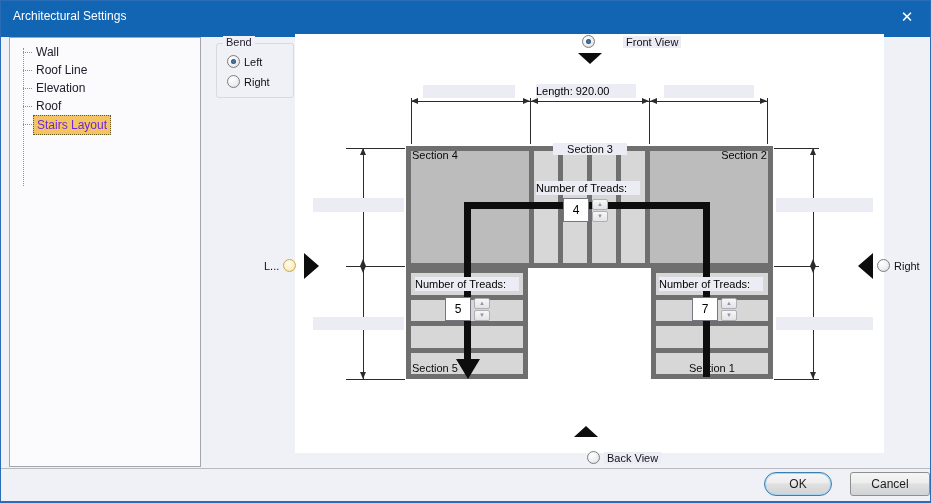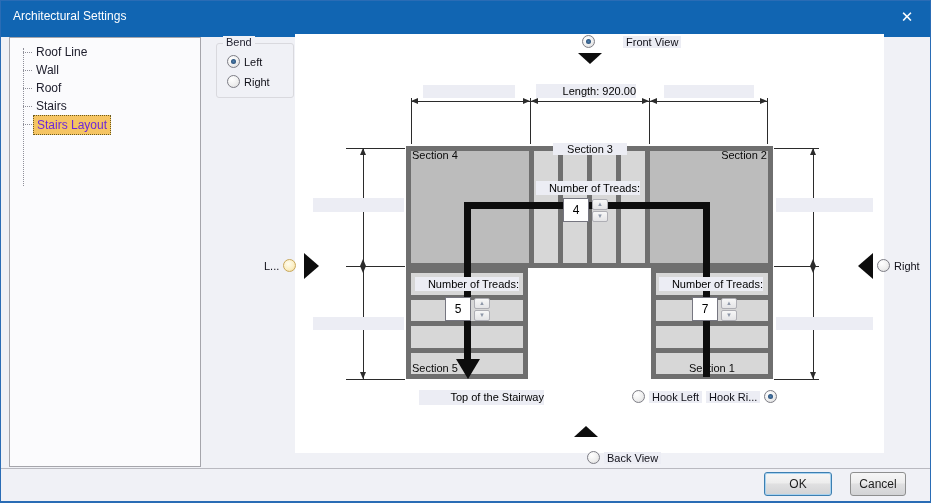--- a/index.html
+++ b/index.html
@@ -44,21 +44,21 @@
   
   .panel { position:absolute; left:294px; top:33px; width:589px; height:419px; background:#fff; }
   
   .dim { position:absolute; background:#2b2b2b; }
   .arr { position:absolute; width:0; height:0; }
   .arr.up    { border-left:3px solid transparent; border-right:3px solid transparent; border-bottom:7px solid #2b2b2b; }
   .arr.down  { border-left:3px solid transparent; border-right:3px solid transparent; border-top:7px solid #2b2b2b; }
   .arr.left  { border-top:3px solid transparent; border-bottom:3px solid transparent; border-right:7px solid #2b2b2b; }
   .arr.right { border-top:3px solid transparent; border-bottom:3px solid transparent; border-left:7px solid #2b2b2b; }
   .dimlabel { position:absolute; background:#ecedf4; font-size:11px; color:#000;
-    text-align:right; line-height:14px; white-space:nowrap; }
+    text-align:left; line-height:14px; white-space:nowrap; }
   
   .stair-upper { position:absolute; left:405px; top:145px; width:367px; height:122px;
     background:#6f6f6f; display:flex; padding:5px; gap:5px; }
   .cell-dark { background:#bcbcbc; flex:1 1 auto; }
   .cell-tread { background:#d7d7d7; flex:0 0 24px; }
   .stair-leg { position:absolute; top:267px; width:122px; height:111px; background:#6f6f6f;
     display:flex; flex-direction:column; padding:5px; gap:5px; }
   .leg-left { left:405px; } .leg-right { left:650px; }
   .stair-leg .row { background:#d7d7d7; flex:1 1 auto; }
   .sec-lbl { position:absolute; font-size:11px; color:#0a0a0a; white-space:nowrap; }
@@ -79,39 +79,39 @@
   .tri.t-up { border-left:12px solid transparent; border-right:12px solid transparent; border-bottom:11px solid #0d0d0d; }
   .tri.t-right { border-top:13px solid transparent; border-bottom:13px solid transparent; border-left:15px solid #0d0d0d; }
   .tri.t-left { border-top:13px solid transparent; border-bottom:13px solid transparent; border-right:15px solid #0d0d0d; }
   
   .footer-sep { position:absolute; left:0; top:467px; width:931px; height:1px; background:#b9b9c0; }
   .btn { position:absolute; top:471px; height:24px; font-size:12px; color:#1d1d1d;
     font-family:"Liberation Sans",sans-serif;
     background:linear-gradient(180deg,#f6f6f6 0%,#ededed 45%,#e0e0e1 50%,#d2d3d5 100%);
     border:1px solid #8e8f8f; border-radius:3px; cursor:pointer; }
   .btn.default { border-color:#3c7fb1; box-shadow:0 0 0 1px #a8d2ef inset; }
-  .btn-ok { left:763px; width:68px; }
-  .btn-cancel { left:849px; width:56px; }
+  .btn-ok { left:763px; width:68px;border-radius:12px; }
+  .btn-cancel { left:849px; width:80px; }
 </style>
 </head>
 <body>
 
 <div class="canvas">
 
   <div class="titlebar">
     <span class="title-text">Architectural Settings</span>
     <span class="close-btn">✕</span>
   </div>
 
   <div class="sidebar">
     <div class="tree-vline"></div>
+    <div class="tree-item"><span class="lbl">Wall</span></div>
     <div class="tree-item"><span class="lbl">Roof Line</span></div>
-    <div class="tree-item"><span class="lbl">Wall</span></div>
+    <div class="tree-item"><span class="lbl">Elevation</span></div>
     <div class="tree-item"><span class="lbl">Roof</span></div>
-    <div class="tree-item"><span class="lbl">Stairs</span></div>
     <div class="tree-item selected"><span class="lbl">Stairs Layout</span></div>
   </div>
 
   <div class="groupbox">
     <span class="legend">Bend</span>
     <div class="radio-row" style="left:10px; top:11px;">
       <span class="radio checked">
           <span class="dot"></span>
         </span>
       <span class="radio-lbl">Left</span>
@@ -233,28 +233,19 @@
     <span class="radio hot"></span>
   </div>
   <div class="tri t-right" style="left:303px; top:252px;"></div>
 
   <div class="tri t-left" style="left:857px; top:252px;"></div>
   <div class="radio-row" style="left:876px; top:258px;">
     <span class="radio"></span>
     <span class="radio-lbl">Right</span>
   </div>
 
-  <div class="radio-row" style="left:631px; top:389px;">
-    <span class="radio"></span>
-    <span class="radio-lbl lbl-bg">Hook Left</span>
-    <span class="radio-lbl lbl-bg">Hook Ri...</span>
-    <span class="radio checked">
-        <span class="dot"></span>
-      </span>
-  </div>
-
-  <div class="dimlabel" style="left:418px; top:389px; width:125px; height:15px; line-height:15px;">Top of the Stairway</div>
+
 
   <div class="footer-sep"></div>
   <button class="btn btn-ok default">OK</button>
   <button class="btn btn-cancel">Cancel</button>
 
 </div>
 
 </body></html>

